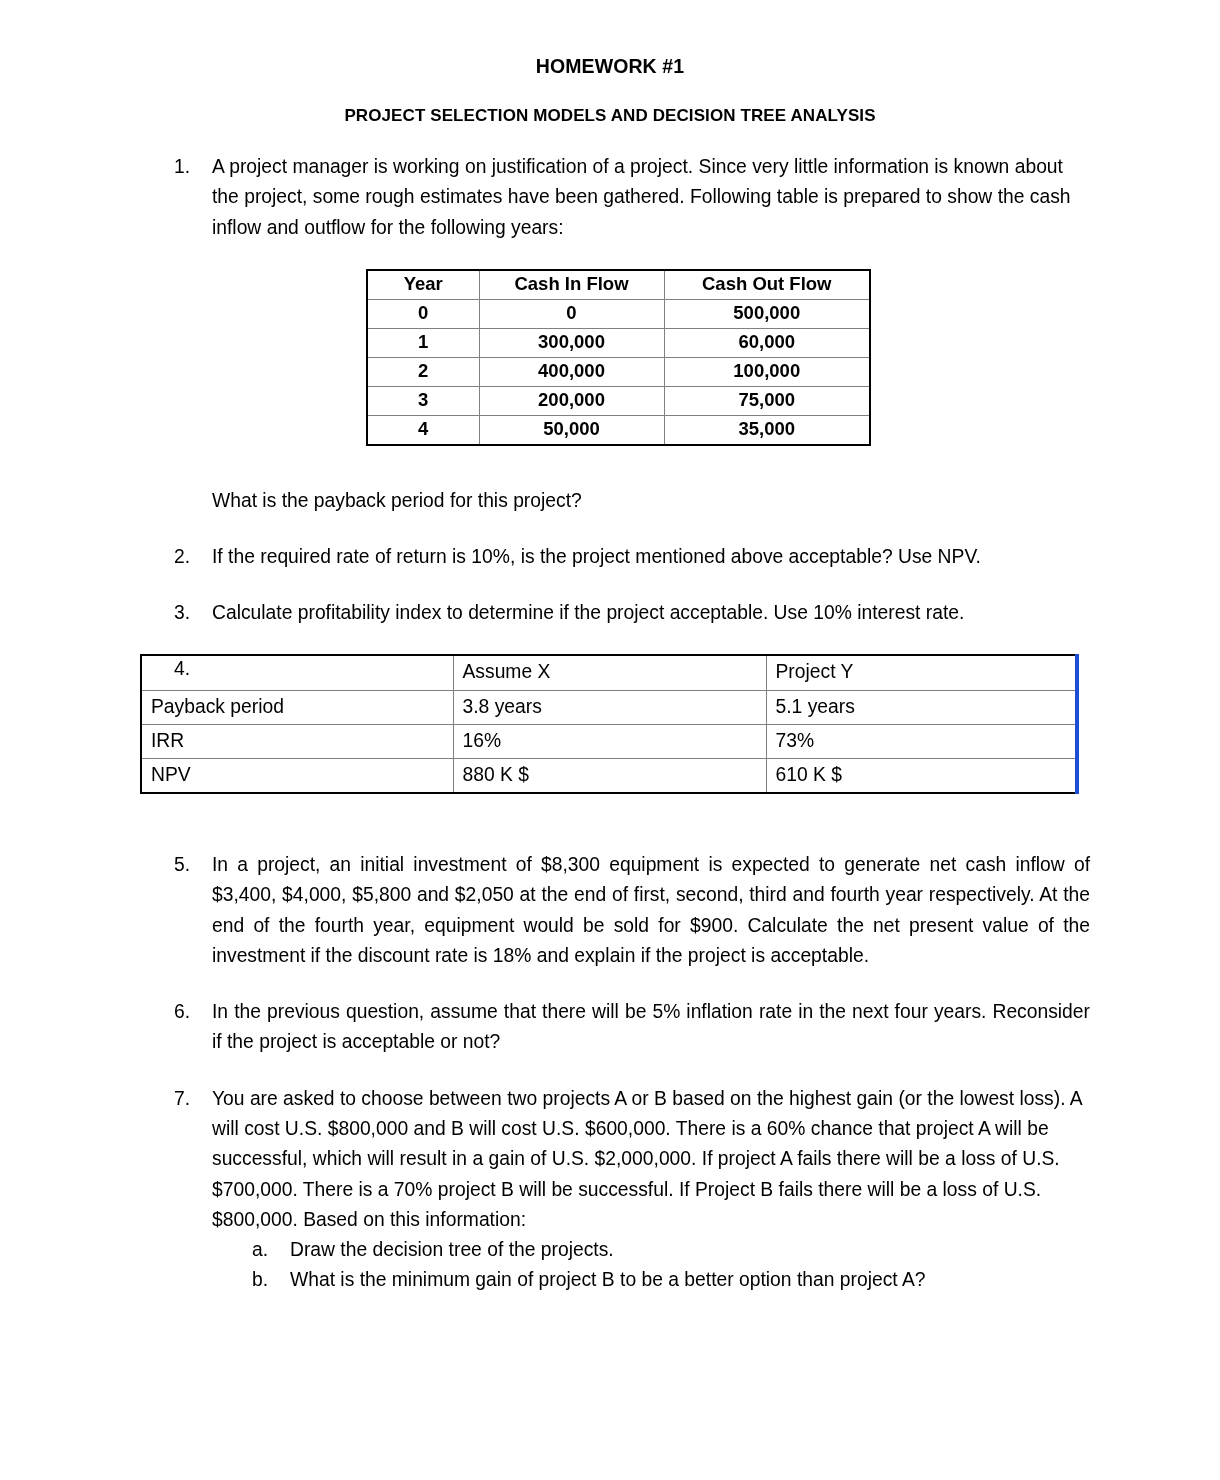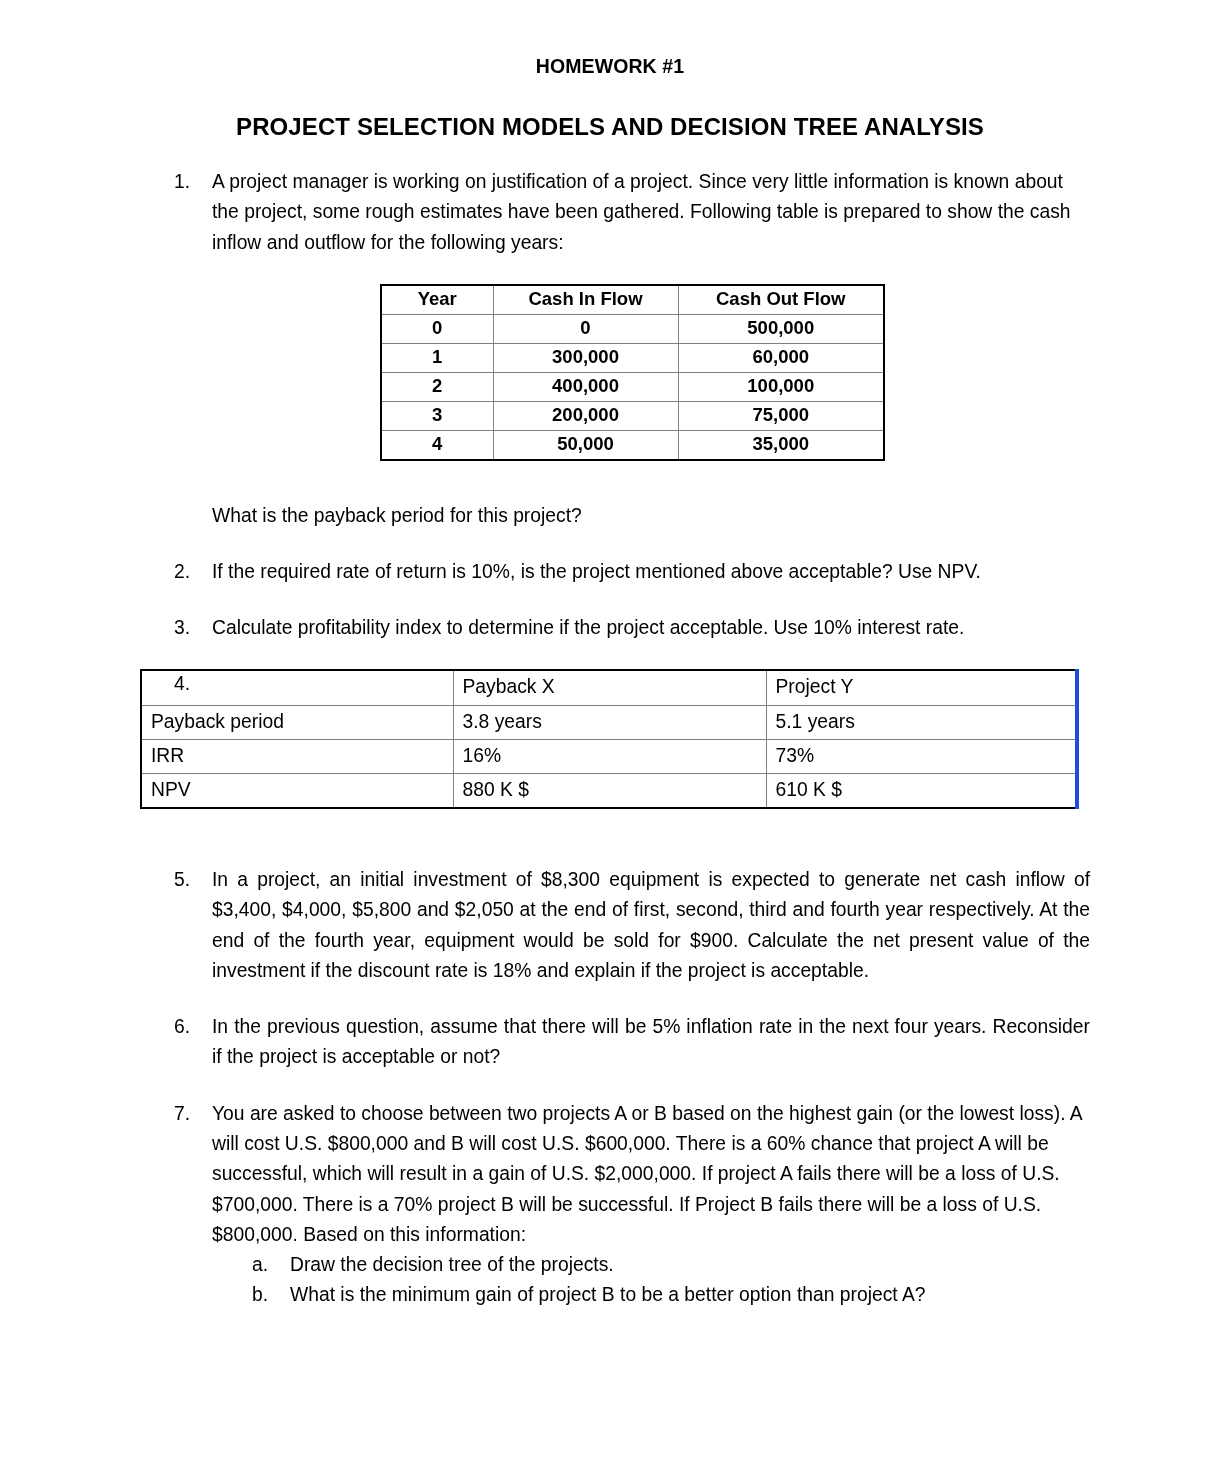--- a/index.html
+++ b/index.html
@@ -29,23 +29,23 @@
     text-align: center;
     font-weight: bold;
     font-size: 19.5px;
     letter-spacing: 0.1px;
     margin: 0;
     padding-top: 55px;
   }
   .doc-subtitle {
     text-align: center;
     font-weight: bold;
-    font-size: 24px;
+    font-size: 17px;
     letter-spacing: 0.1px;
-    margin: 7px;
+    margin: 0;
     padding-top: 28px;
   }
 
   
   .qlist {
     margin: 0;
     padding: 0;
     list-style: none;
   }
   .qitem {
@@ -95,21 +95,20 @@
 
   
   .table1-wrap {
     margin-top: 26px;
     padding-left: 366px;
   }
   table.t1 {
     border-collapse: collapse;
     width: 482px;
     table-layout: fixed;
-    margin-left: 14px;
   }
   table.t1 td, table.t1 th {
     border-left: 1.5px solid #808080;
     border-right: 1.5px solid #808080;
     border-top: 1.5px solid #808080;
     border-bottom: 1.5px solid #808080;
     text-align: center;
     font-weight: bold;
     font-size: 18.5px;
     padding: 3.5px 4px 4px 4px;
@@ -243,21 +242,21 @@
     <li class="qitem">
       <span class="marker">4.</span>
     </li>
   </ol>
 
   <div class="table2-wrap">
     <table class="t2">
       <tbody>
           <tr>
         <td></td>
-        <td>Payback X</td>
+        <td>Assume X</td>
         <td>Project Y</td>
       </tr>
       <tr>
         <td>Payback period</td>
         <td>3.8 years</td>
         <td>5.1 years</td>
       </tr>
       <tr>
         <td>IRR</td>
         <td>16%</td>

